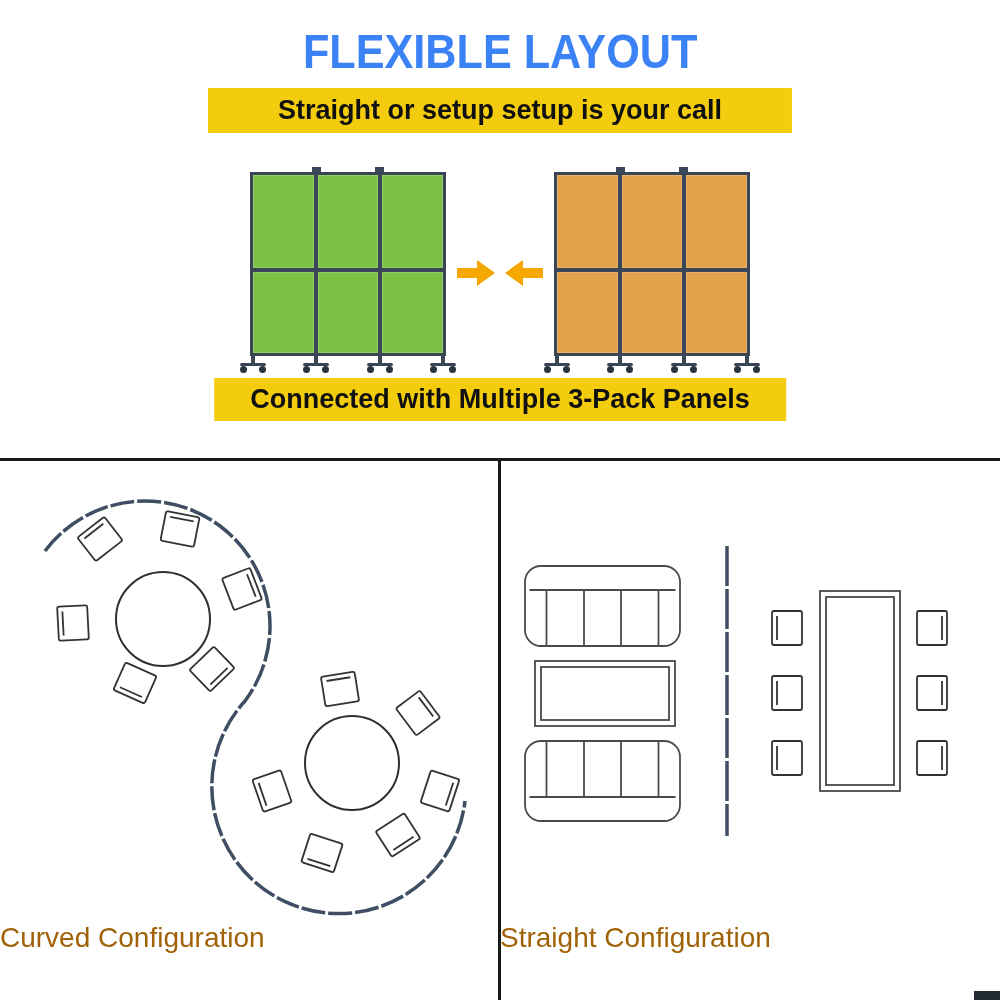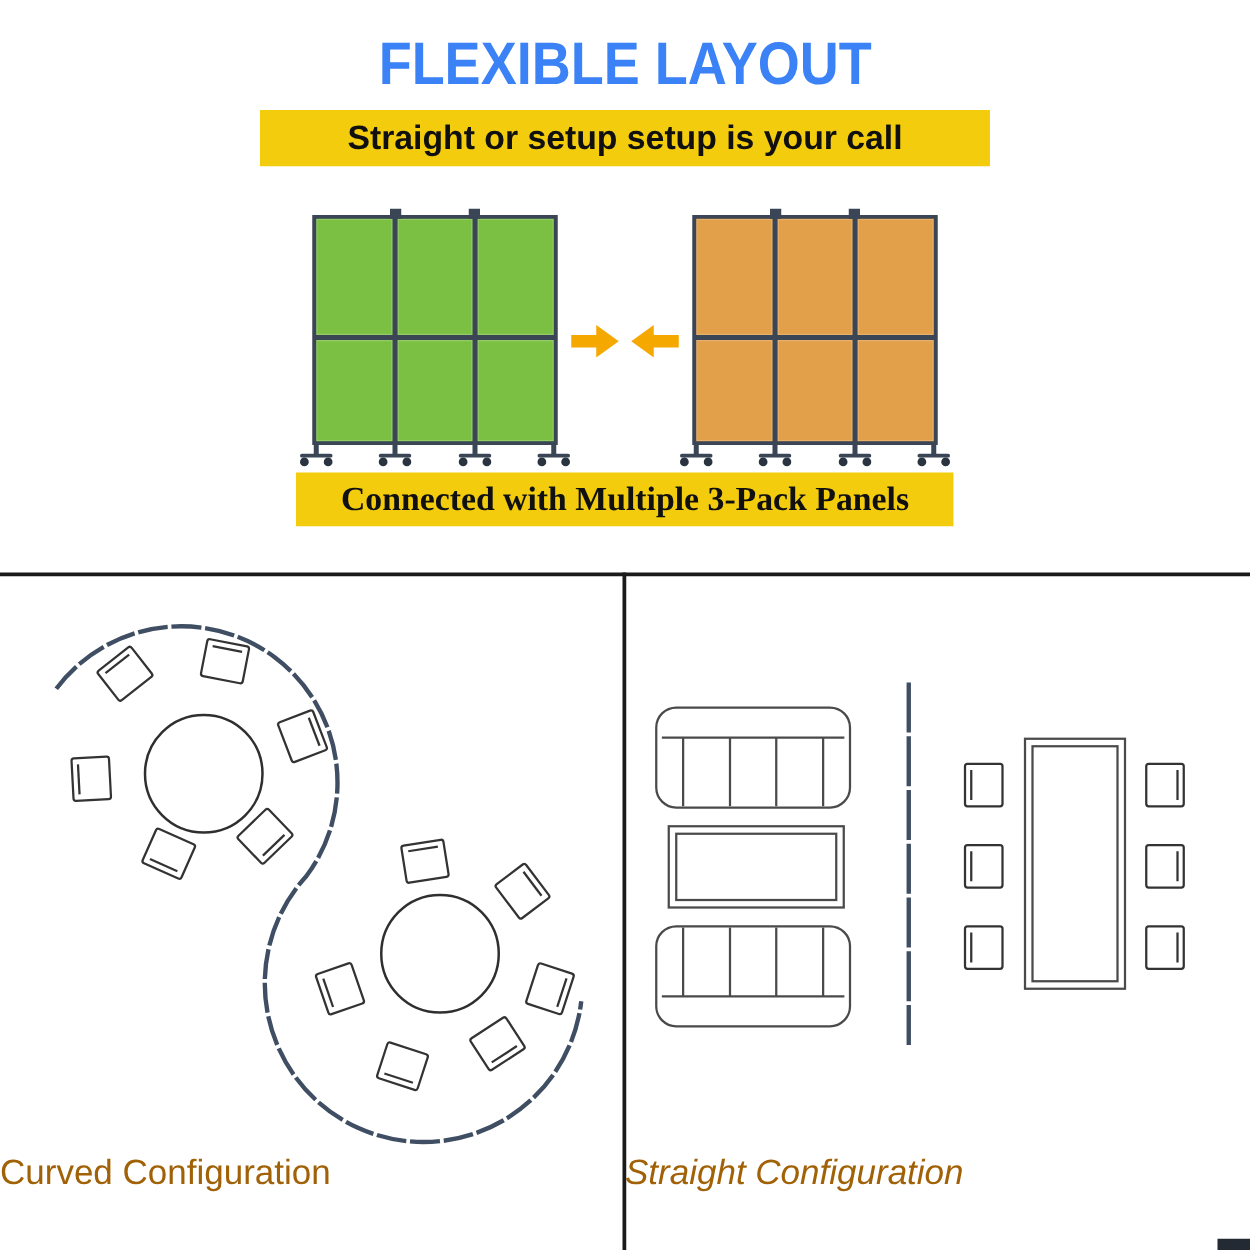--- a/index.html
+++ b/index.html
@@ -7,21 +7,21 @@
   body{font-family:"Liberation Sans",sans-serif;background:#fff;position:relative;overflow:hidden;color:#111;}
 
   .title{position:absolute;top:24px;left:0;width:1000px;text-align:center;
          font-size:48px;font-weight:bold;color:#3b82f6;}
   .title span{display:inline-block;transform:scaleX(.9);letter-spacing:0px;}
 
   .banner{position:absolute;left:50%;transform:translateX(-50%);
           background:var(--banner,#F2CC0D);color:#101010;font-weight:bold;
           font-size:27px;text-align:center;white-space:nowrap;}
   .banner.one{top:88px;padding:7px 70px;}
-  .banner.two{top:378px;padding:6px 36px;font-family:Liberation Serif, serif;}
+  .banner.two{top:378px;padding:6px 36px;}
 
   .panels-row{position:absolute;top:172px;left:0;width:1000px;
               display:flex;justify-content:center;align-items:center;gap:10px;}
   .divider-unit{display:flex;flex-direction:column;width:196px;}
   .panel-grid{position:relative;width:196px;height:184px;
               background:var(--frame,#3A4656);border:3px solid var(--frame,#3A4656);
               display:grid;grid-template-columns:1fr 1fr 1fr;grid-template-rows:1.15fr 1fr;gap:4px;}
   .cell{box-shadow:inset 0 0 0 1px rgba(255,255,255,.18);}
   .green .cell{background:var(--green,#7CC043);}
   .orange .cell{background:var(--orange,#E2A04B);}
@@ -49,21 +49,21 @@
   svg.straight{left:500px;}
 
   .pcurve{fill:none;stroke:var(--line,#3F4E63);stroke-width:3.5;stroke-dasharray:24 3;}
   .pline{stroke:var(--line,#3F4E63);stroke-width:3.5;stroke-dasharray:40 3;}
   .table-circle{fill:#fff;stroke:#2f2f2f;stroke-width:2;}
   .furn{fill:#fff;stroke:#4a4a4a;stroke-width:1.8;}
   .furn-line{stroke:#4a4a4a;stroke-width:1.8;}
 
   .diagram-label{position:absolute;top:922px;width:397px;text-align:left;font-size:28px;color:#a16207;}
   .diagram-label.left{left:0;}
-  .diagram-label.right{left:500px;font-style:italic;}
+  .diagram-label.right{left:500px;}
 
   .corner-mark{position:absolute;right:0;bottom:0;width:26px;height:9px;background:#232A33;}
 </style>
 </head>
 <body>
 
 <div class="title"><span>FLEXIBLE LAYOUT</span></div>
 
 <div class="banner one">Straight or setup setup is your call</div>
 

